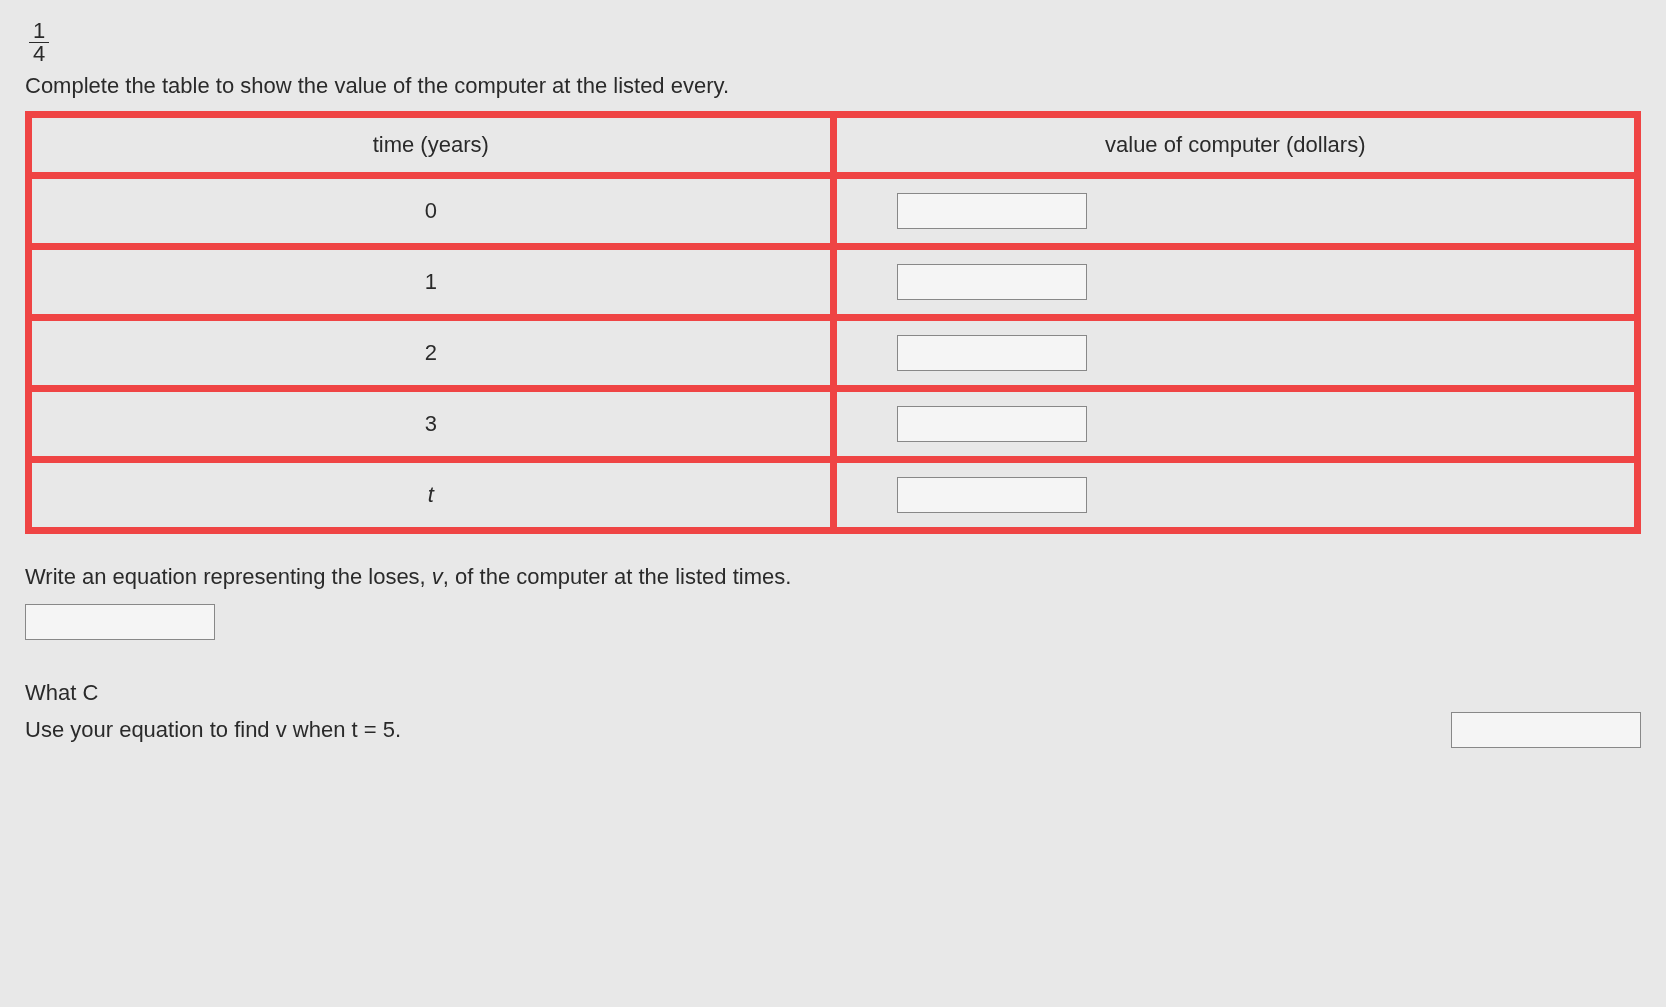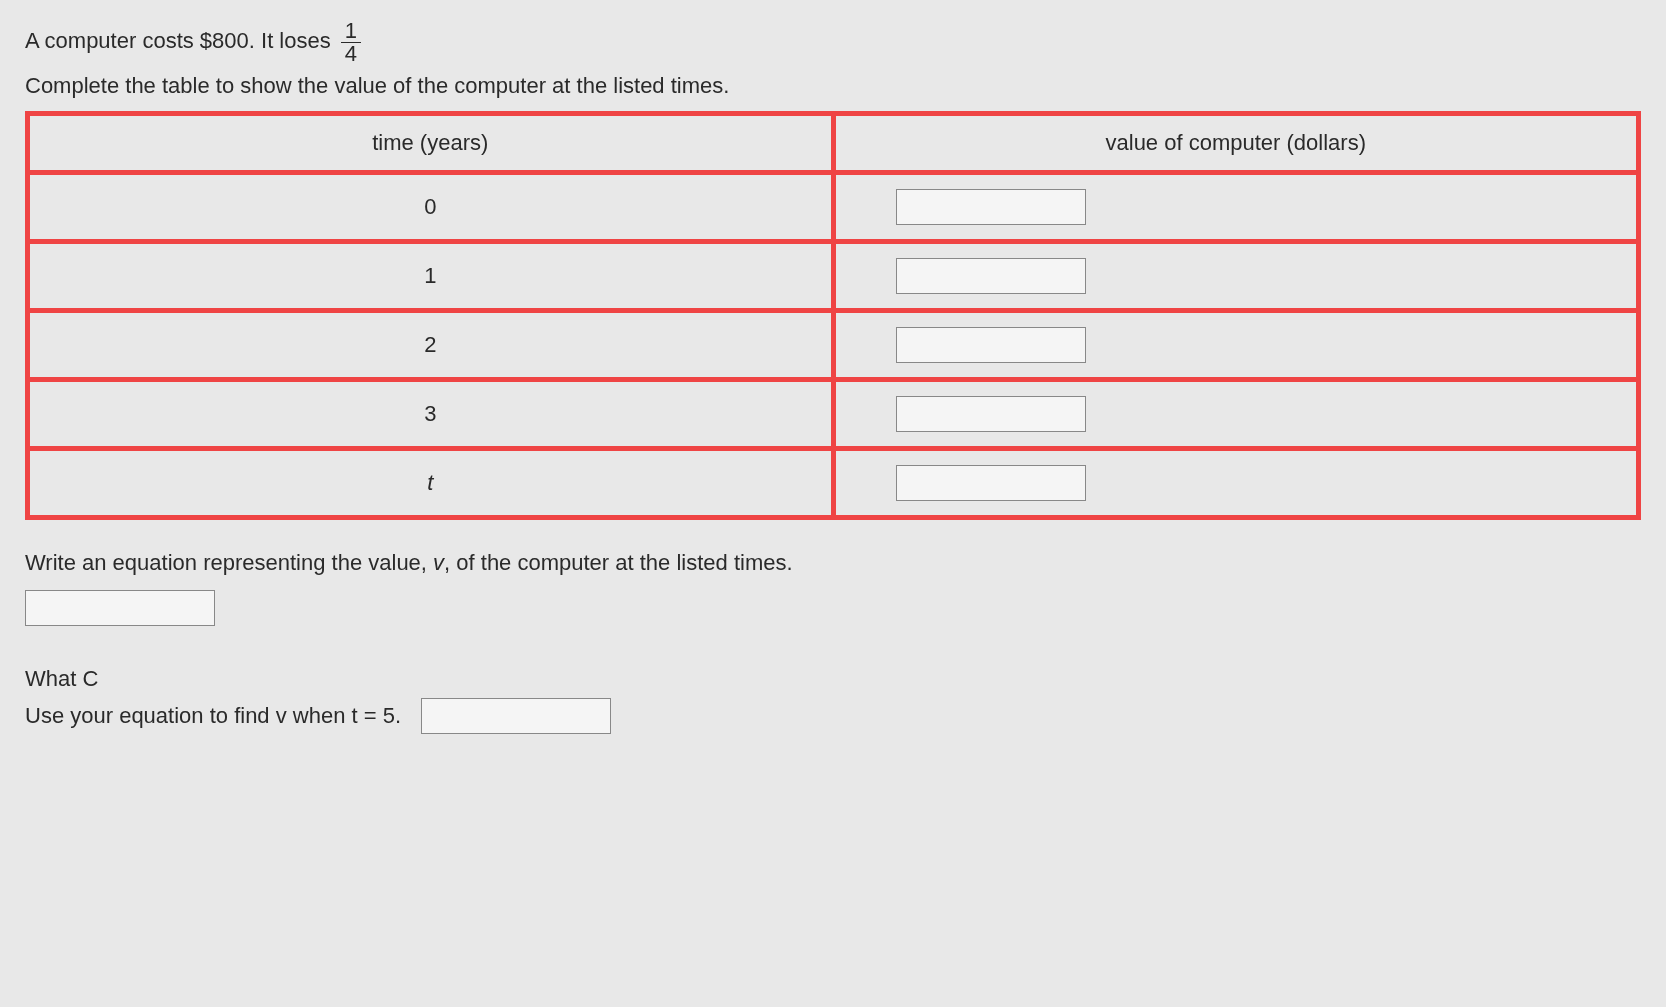--- a/index.html
+++ b/index.html
@@ -38,21 +38,21 @@
     }
     .instruction {
       margin-bottom: 12px;
     }
     table {
       width: 100%;
       border-collapse: collapse;
       margin-bottom: 30px;
     }
     th, td {
-      border: 5px solid #ef4444;
+      border: 7px solid #ef4444;
       text-align: center;
       padding: 14px 8px;
       font-weight: normal;
       font-size: 22px;
     }
     th {
       font-weight: normal;
     }
     .col-time {
       width: 50%;
@@ -85,33 +85,33 @@
       margin-bottom: 40px;
     }
     .part-b-input {
       margin-top: 10px;
     }
     .part-c-row {
       display: flex;
       align-items: center;
       gap: 20px;
       margin-bottom: 14px;
+      justify-content: space-between;
     }
   </style>
 </head>
 <body>
 
 <div class="problem-statement">
-  <span>A computer costs $800.  It loses </span>
   <span class="fraction">
     <span class="num">1</span>
     <span class="den">4</span>
   </span>
 </div>
-<div class="instruction">Complete the table to show the value of the computer at the listed times.</div>
+<div class="instruction">Complete the table to show the value of the computer at the listed every.</div>
 
 <table>
   <thead>
     <tr>
       <th class="col-time">time (years)</th>
       <th class="col-value">value of computer (dollars)</th>
     </tr>
   </thead>
   <tbody>
     <tr>
@@ -142,21 +142,21 @@
       <td class="italic">t</td>
       <td class="value-cell">
         <input type="text" value="" style="">
       </td>
     </tr>
   </tbody>
 </table>
 
 <div class="part-b">
   <div class="part-text">
-    <span>Write an equation representing the value, </span><span class="italic">v</span><span>, of the computer at the listed times.</span>
+    <span>Write an equation representing the loses, </span><span class="italic">v</span><span>, of the computer at the listed times.</span>
   </div>
   <div class="part-b-input">
     <input type="text" value="" style="">
   </div>
 </div>
 
 <div class="part-c">
   <div class="part-label">What C</div>
   <div class="part-c-row">
     <span>Use your equation to find v when t = 5.</span>

